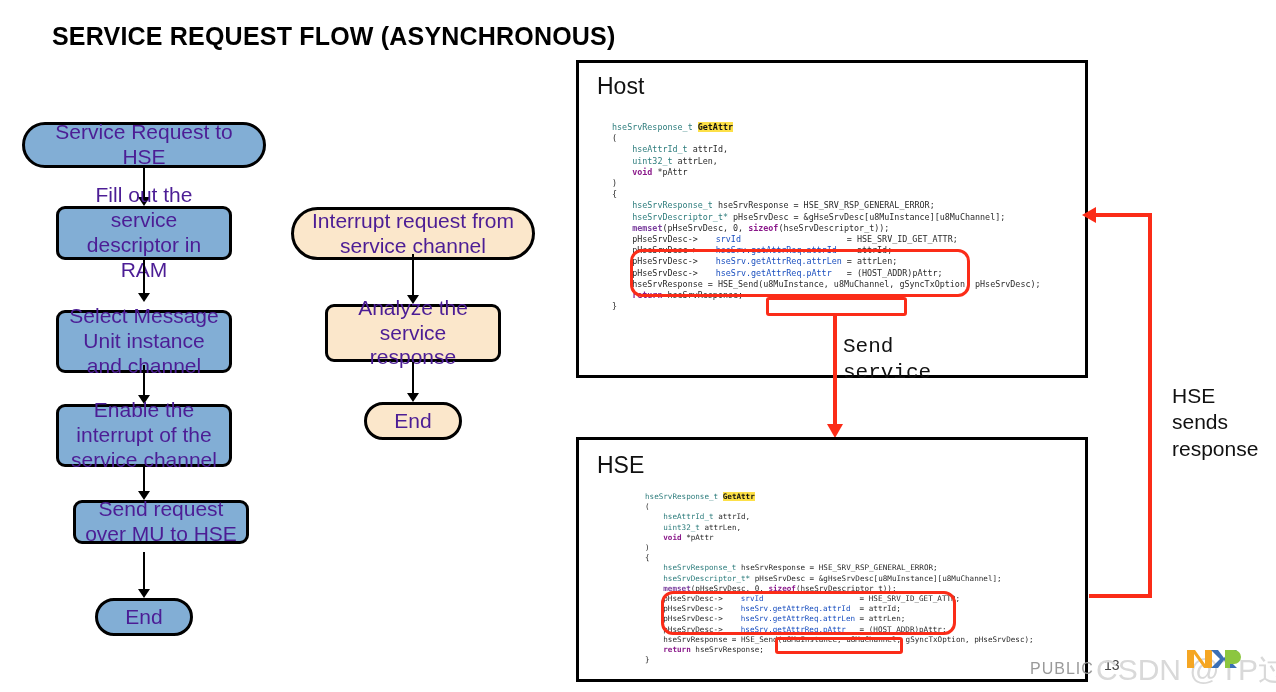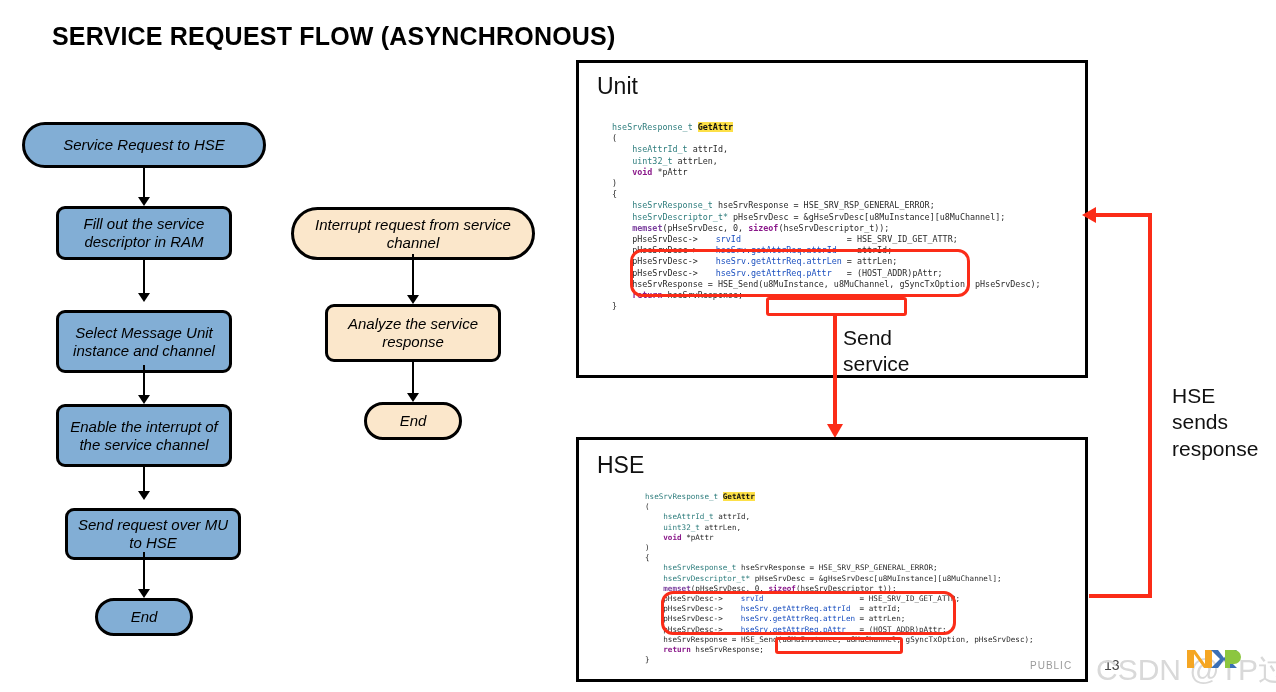--- a/index.html
+++ b/index.html
@@ -6,21 +6,21 @@
   body{width:1276px;height:692px;position:relative;overflow:hidden;
        font-family:"Liberation Sans","DejaVu Sans",sans-serif;color:#000;}
 
   
   #slide-title{position:absolute;left:52px;top:22px;font-size:25px;font-weight:bold;
                letter-spacing:0.2px;color:#000;white-space:nowrap;}
 
   
   .node{position:absolute;box-sizing:border-box;border:3px solid #000;
         display:flex;align-items:center;justify-content:center;text-align:center;
-        font-size:15px;line-height:1.18;color:#000000;font-style:italic;}
+        font-size:21px;line-height:1.18;color:#4c1d95;}
   .node.blue{background:#82aed5;}
   .node.tan{background:#fbe7cb;}
   .node.term{border-radius:999px;}
   .node.proc{border-radius:9px;}
   .node span{display:block;padding:0 6px;}
 
   
   .varrow{position:absolute;width:14px;}
   .varrow .shaft{position:absolute;left:6px;top:0;width:2px;background:#000;}
   .varrow .head{position:absolute;left:1px;width:0;height:0;
@@ -51,21 +51,21 @@
   .rhead-down{position:absolute;width:0;height:0;
               border-left:8px solid transparent;border-right:8px solid transparent;
               border-top:14px solid #fb2c18;}
   .rhead-left{position:absolute;width:0;height:0;
               border-top:8px solid transparent;border-bottom:8px solid transparent;
               border-right:14px solid #fb2c18;}
 
   .annot{position:absolute;font-size:21px;line-height:1.25;color:#111;}
 
   
-  #public-text{position:absolute;font-size:10px;color:#9a9a9a;letter-spacing:1px;}
+  #public-text{position:absolute;font-size:16px;color:#9a9a9a;letter-spacing:1px;}
   #page-number{position:absolute;font-size:14px;color:#444;}
   #watermark{position:absolute;font-size:30px;color:#d9d9d9;white-space:nowrap;}
   #nxp-logo{position:absolute;width:56px;height:26px;}
 </style>
 </head>
 <body>
 
 <div id="slide-title">SERVICE REQUEST FLOW (ASYNCHRONOUS)</div>
 
 <div>
@@ -104,21 +104,21 @@
     <span>Enable the
 interrupt of the
 service channel</span>
   </div>
 
   <div class="varrow" style="left:137px;top:467px;height:33px;">
     <div class="shaft" style="height:24px;"></div>
       <div class="head" style="top:24px;"></div>
   </div>
 
-  <div class="node blue proc" style="left:65px;top:500px;width:176px;height:52px;margin-top:8px;">
+  <div class="node blue proc" style="left:73px;top:500px;width:176px;height:44px;">
     <span>Send request over
 MU to HSE</span>
   </div>
 
   <div class="varrow" style="left:137px;top:552px;height:46px;">
     <div class="shaft" style="height:37px;"></div>
       <div class="head" style="top:37px;"></div>
   </div>
 
   <div class="node blue term" style="left:95px;top:598px;width:98px;height:38px;">
@@ -147,31 +147,31 @@
     <div class="shaft" style="height:31px;"></div>
       <div class="head" style="top:31px;"></div>
   </div>
 
   <div class="node tan term" style="left:364px;top:402px;width:98px;height:38px;">
     <span>End</span>
   </div>
 </div>
 
 <div class="panel" style="left:576px;top:60px;width:512px;height:318px;"></div>
-<div class="panel-label" style="left:597px;top:73px;">Unit</div>
+<div class="panel-label" style="left:597px;top:73px;">Host</div>
 <div class="code" id="host-code" style="left:612px;top:122px;font-size:8.4px;line-height:11.2px;"><span class="ln"><span class="t">hseSrvResponse_t </span><span class="f">GetAttr</span></span><span class="ln"><span class="p">(</span></span><span class="ln"><span class="p">    </span><span class="t">hseAttrId_t </span><span class="p">attrId,</span></span><span class="ln"><span class="p">    </span><span class="t">uint32_t </span><span class="p">attrLen,</span></span><span class="ln"><span class="p">    </span><span class="k">void </span><span class="p">*pAttr</span></span><span class="ln"><span class="p">)</span></span><span class="ln"><span class="p">{</span></span><span class="ln"><span class="p"></span></span><span class="ln"><span class="p">    </span><span class="t">hseSrvResponse_t </span><span class="p">hseSrvResponse = HSE_SRV_RSP_GENERAL_ERROR;</span></span><span class="ln"><span class="p">    </span><span class="t">hseSrvDescriptor_t* </span><span class="p">pHseSrvDesc = &amp;gHseSrvDesc[u8MuInstance][u8MuChannel];</span></span><span class="ln"><span class="p"></span></span><span class="ln"><span class="p">    </span><span class="fn">memset</span><span class="p">(pHseSrvDesc, 0, </span><span class="k">sizeof</span><span class="p">(hseSrvDescriptor_t));</span></span><span class="ln"><span class="p"></span></span><span class="ln"><span class="p">    pHseSrvDesc-&gt;</span><span class="m">srvId</span><span class="p">                     = HSE_SRV_ID_GET_ATTR;</span></span><span class="ln"><span class="p">    pHseSrvDesc-&gt;</span><span class="m">hseSrv.getAttrReq.attrId</span><span class="p">  = attrId;</span></span><span class="ln"><span class="p">    pHseSrvDesc-&gt;</span><span class="m">hseSrv.getAttrReq.attrLen</span><span class="p"> = attrLen;</span></span><span class="ln"><span class="p">    pHseSrvDesc-&gt;</span><span class="m">hseSrv.getAttrReq.pAttr</span><span class="p">   = (HOST_ADDR)pAttr;</span></span><span class="ln"><span class="p"></span></span><span class="ln"><span class="p">    hseSrvResponse = HSE_Send(u8MuInstance, u8MuChannel, gSyncTxOption, pHseSrvDesc);</span></span><span class="ln"><span class="p">    </span><span class="k">return </span><span class="p">hseSrvResponse;</span></span><span class="ln"><span class="p">}</span></span></div>
 
 <div class="redbox" style="left:630px;top:249px;width:340px;height:48px;"></div>
 <div class="redbox sharp" style="left:766px;top:297px;width:141px;height:19px;"></div>
 
 <div>
   <div class="rline" style="left:833px;top:316px;width:4px;height:110px;"></div>
   <div class="rhead-down" style="left:827px;top:424px;"></div>
 </div>
-<div class="annot" style="left:843px;top:325px;white-space:pre;">Send
+<div class="annot" style="left:843px;top:334px;white-space:pre;font-family:Liberation Mono, monospace;">Send
 service</div>
 
 <div class="panel" style="left:576px;top:437px;width:512px;height:245px;"></div>
 <div class="panel-label" style="left:597px;top:452px;">HSE</div>
 <div class="code" id="hse-code" style="left:645px;top:492px;font-size:7.6px;line-height:10.2px;"><span class="ln"><span class="t">hseSrvResponse_t </span><span class="f">GetAttr</span></span><span class="ln"><span class="p">(</span></span><span class="ln"><span class="p">    </span><span class="t">hseAttrId_t </span><span class="p">attrId,</span></span><span class="ln"><span class="p">    </span><span class="t">uint32_t </span><span class="p">attrLen,</span></span><span class="ln"><span class="p">    </span><span class="k">void </span><span class="p">*pAttr</span></span><span class="ln"><span class="p">)</span></span><span class="ln"><span class="p">{</span></span><span class="ln"><span class="p"></span></span><span class="ln"><span class="p">    </span><span class="t">hseSrvResponse_t </span><span class="p">hseSrvResponse = HSE_SRV_RSP_GENERAL_ERROR;</span></span><span class="ln"><span class="p">    </span><span class="t">hseSrvDescriptor_t* </span><span class="p">pHseSrvDesc = &amp;gHseSrvDesc[u8MuInstance][u8MuChannel];</span></span><span class="ln"><span class="p"></span></span><span class="ln"><span class="p">    </span><span class="fn">memset</span><span class="p">(pHseSrvDesc, 0, </span><span class="k">sizeof</span><span class="p">(hseSrvDescriptor_t));</span></span><span class="ln"><span class="p"></span></span><span class="ln"><span class="p">    pHseSrvDesc-&gt;</span><span class="m">srvId</span><span class="p">                     = HSE_SRV_ID_GET_ATTR;</span></span><span class="ln"><span class="p">    pHseSrvDesc-&gt;</span><span class="m">hseSrv.getAttrReq.attrId</span><span class="p">  = attrId;</span></span><span class="ln"><span class="p">    pHseSrvDesc-&gt;</span><span class="m">hseSrv.getAttrReq.attrLen</span><span class="p"> = attrLen;</span></span><span class="ln"><span class="p">    pHseSrvDesc-&gt;</span><span class="m">hseSrv.getAttrReq.pAttr</span><span class="p">   = (HOST_ADDR)pAttr;</span></span><span class="ln"><span class="p"></span></span><span class="ln"><span class="p">    hseSrvResponse = HSE_Send(u8MuInstance, u8MuChannel, gSyncTxOption, pHseSrvDesc);</span></span><span class="ln"><span class="p">    </span><span class="k">return </span><span class="p">hseSrvResponse;</span></span><span class="ln"><span class="p">}</span></span></div>
 
 <div class="redbox" style="left:661px;top:591px;width:295px;height:44px;"></div>
 <div class="redbox sharp" style="left:775px;top:637px;width:128px;height:17px;"></div>
 
 <div>

